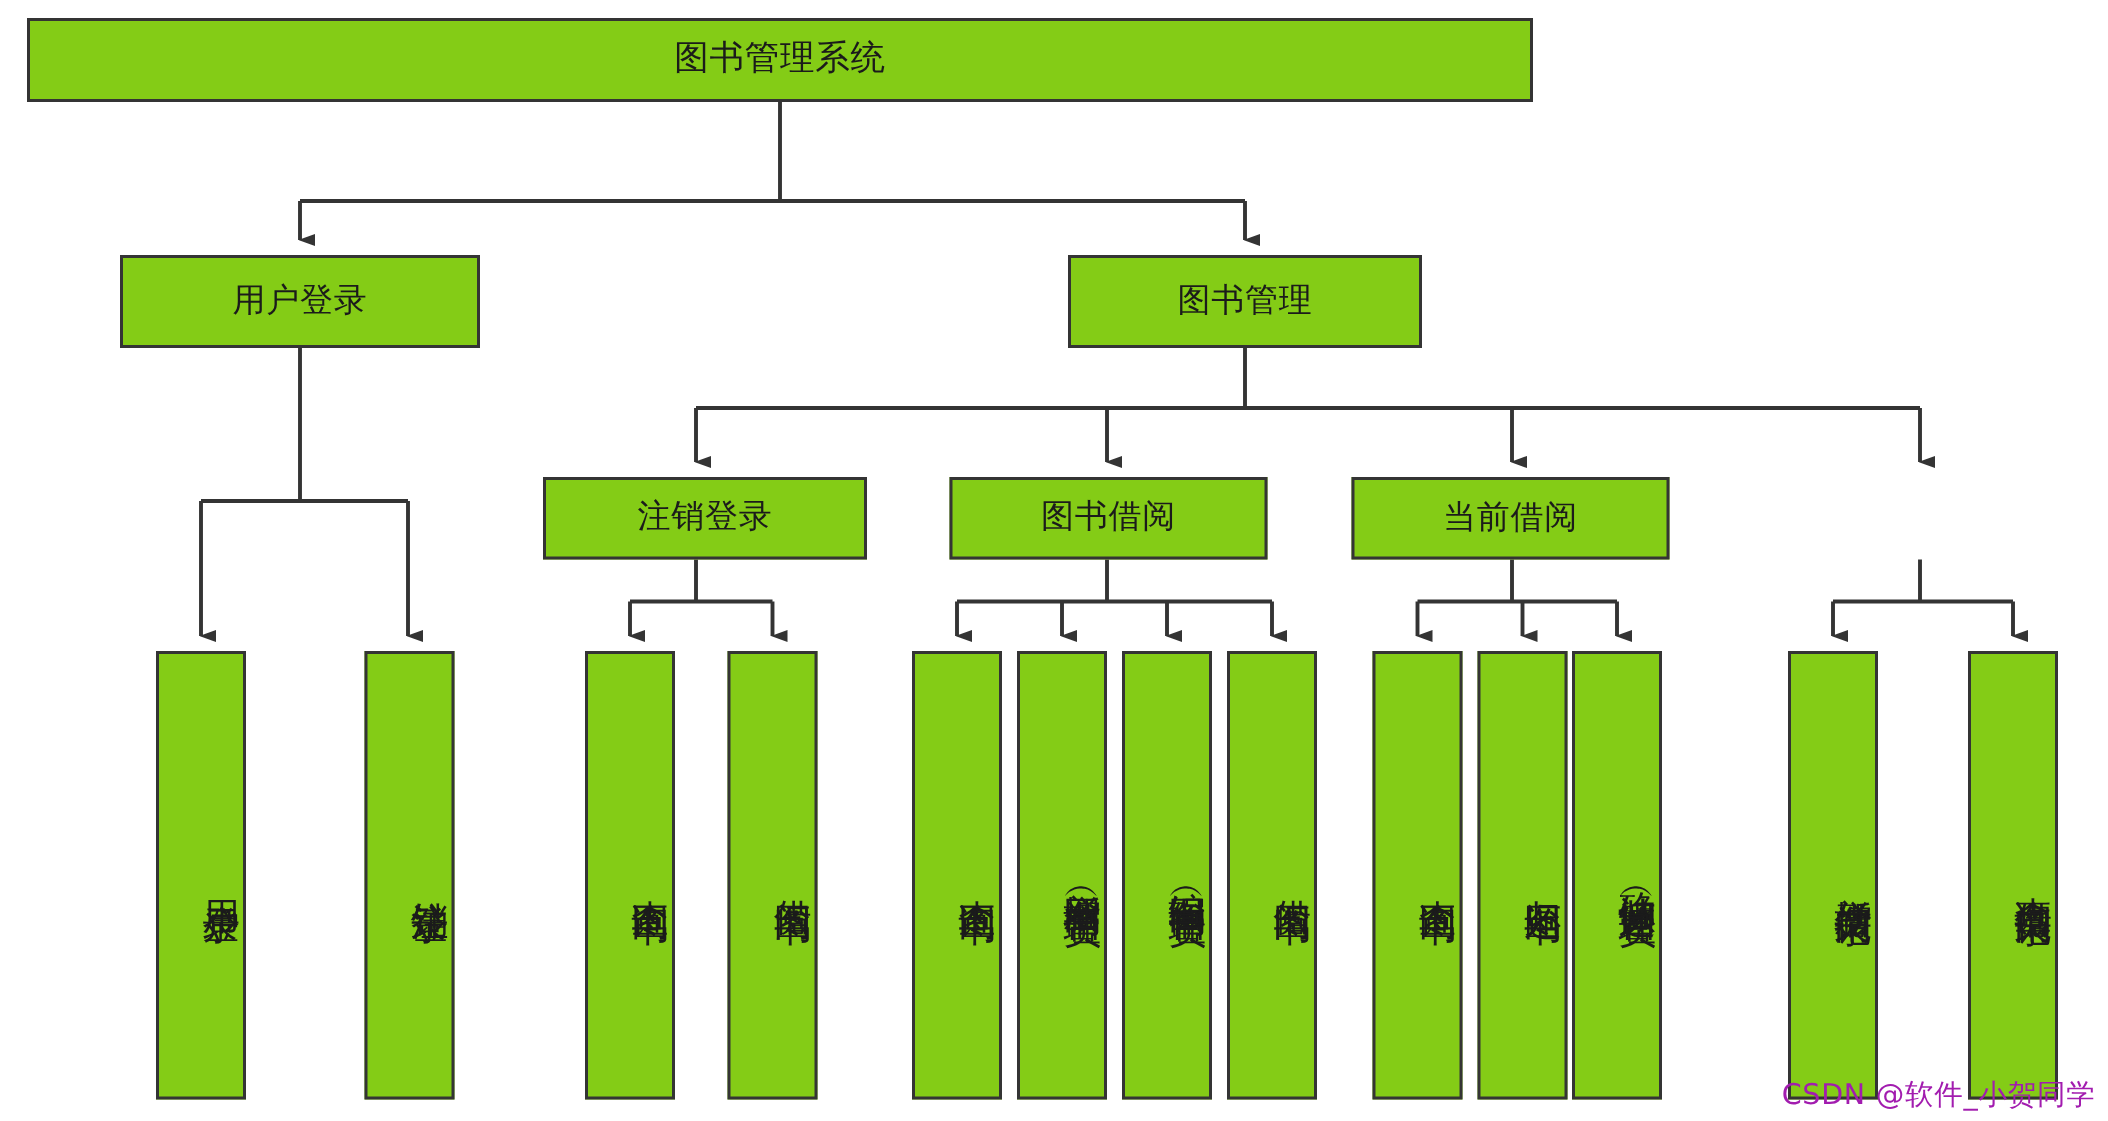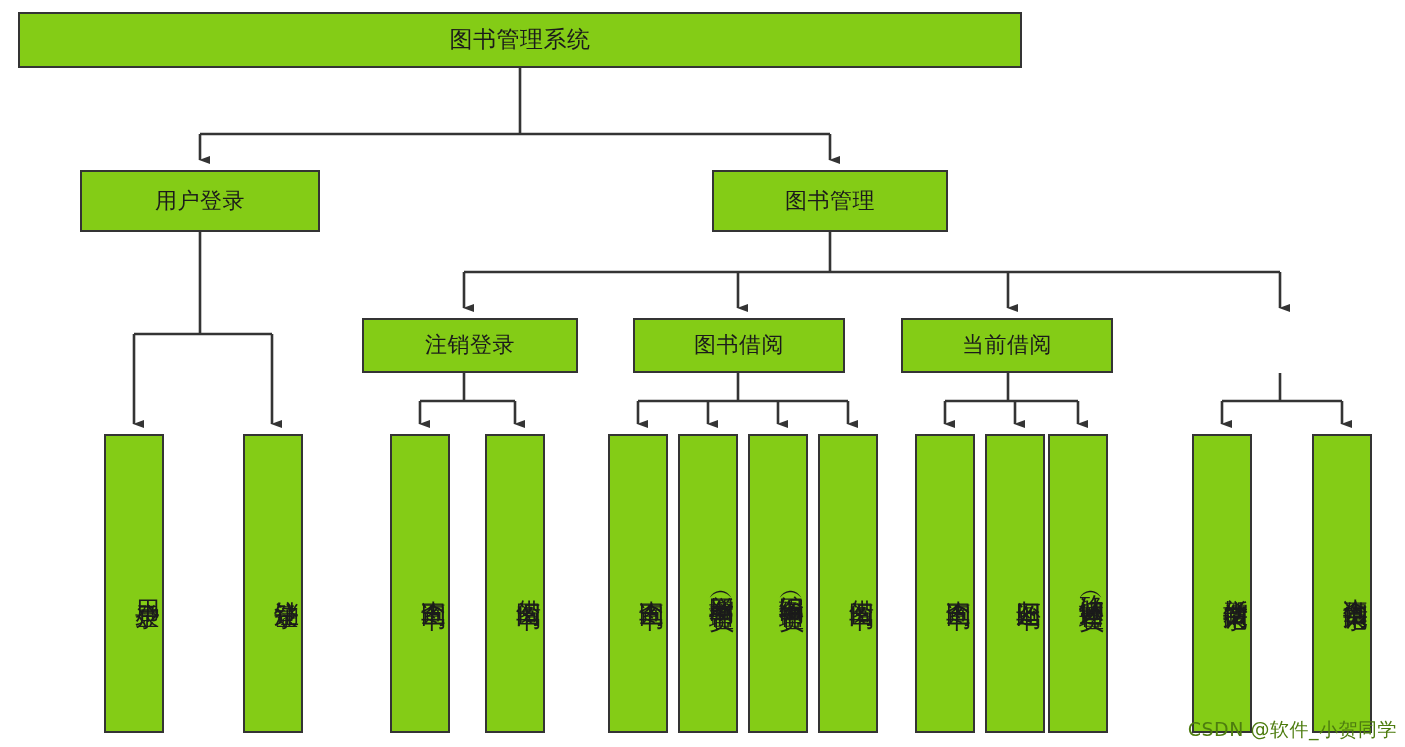--- a/index.html
+++ b/index.html
@@ -60,21 +60,21 @@
     display: block;
   }
   .node.vert.tall .vtext {
     font-size: 25px;
   }
   .watermark {
     position: absolute;
     right: 8px;
     bottom: 4px;
     font-size: 19px;
-    color: #4d7c0f;
+    color: #a21caf;
     letter-spacing: 0.5px;
     white-space: nowrap;
     user-select: none;
   }
 </style>
 </head>
 <body>
 
 <div id="canvas">
 

